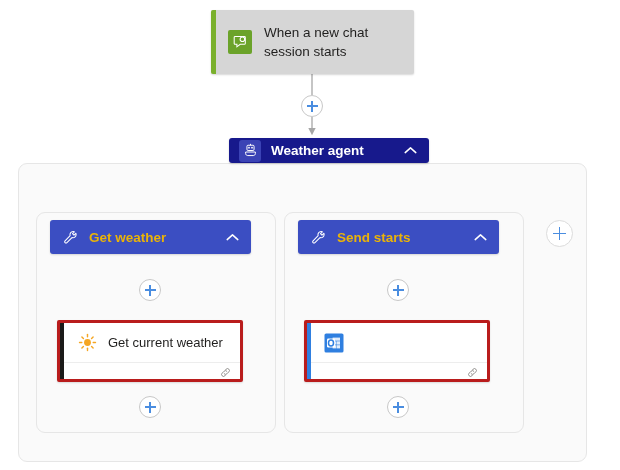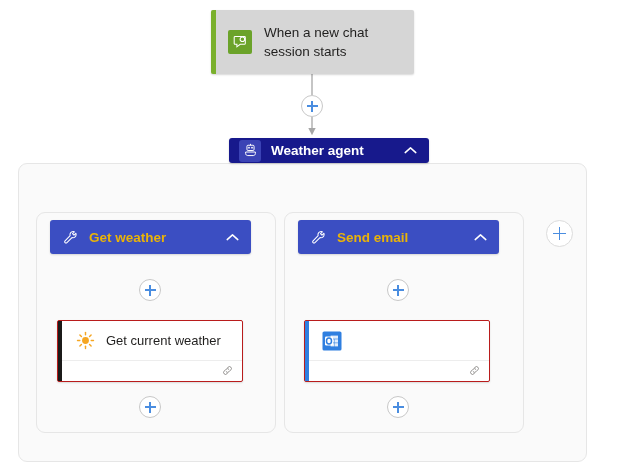--- a/index.html
+++ b/index.html
@@ -145,21 +145,21 @@
     color: #eab308;
     font-size: 13.5px;
     font-weight: bold;
   }
 
   
   .action-card {
     position: absolute;
     width: 186px; height: 62px;
     background: #ffffff;
-    border: 1px solid #b91c1c;
+    border: 3px solid #b91c1c;
     border-radius: 2px;
     box-shadow: 0 1px 2px rgba(0,0,0,0.13);
     box-sizing: border-box;
     z-index: 4;
   }
   .action-card.left  { left: 57px;  top: 320px; }
   .action-card.right { left: 304px; top: 320px; }
   .action-accent {
     position: absolute;
     left: 0; top: 0;
@@ -320,21 +320,21 @@
       </svg>
     </span>
   </div>
 
   <div class="tool-node right">
     <span class="tool-icon">
       <svg width="15" height="15" viewBox="0 0 16 16" aria-hidden="true">
         <path d="M10.8 1.6a3.4 3.4 0 0 0-3.2 4.5L2.2 11.5a1.4 1.4 0 0 0 2 2l5.4-5.4a3.4 3.4 0 0 0 4.4-3.3c0-.5-.1-.9-.3-1.3l-2 2-1.6-1.6 2-2c-.4-.2-.8-.3-1.3-.3z" fill="none" stroke="#ffffff" stroke-width="1.1" stroke-linejoin="round"></path>
       </svg>
     </span>
-    <span class="tool-label">Send email</span>
+    <span class="tool-label">Send starts</span>
     <span class="chevron-up">
       <svg width="13" height="9" viewBox="0 0 13 9" aria-hidden="true">
         <path d="M1.2 6.6L6.5 1.9 11.8 6.6" fill="none" stroke="#ffffff" stroke-width="1.5" stroke-linecap="round" stroke-linejoin="round"></path>
       </svg>
     </span>
   </div>
 
   <div class="plus-btn plus-gw-mid">
     <span class="bar-h"></span>
     <span class="bar-v"></span>

